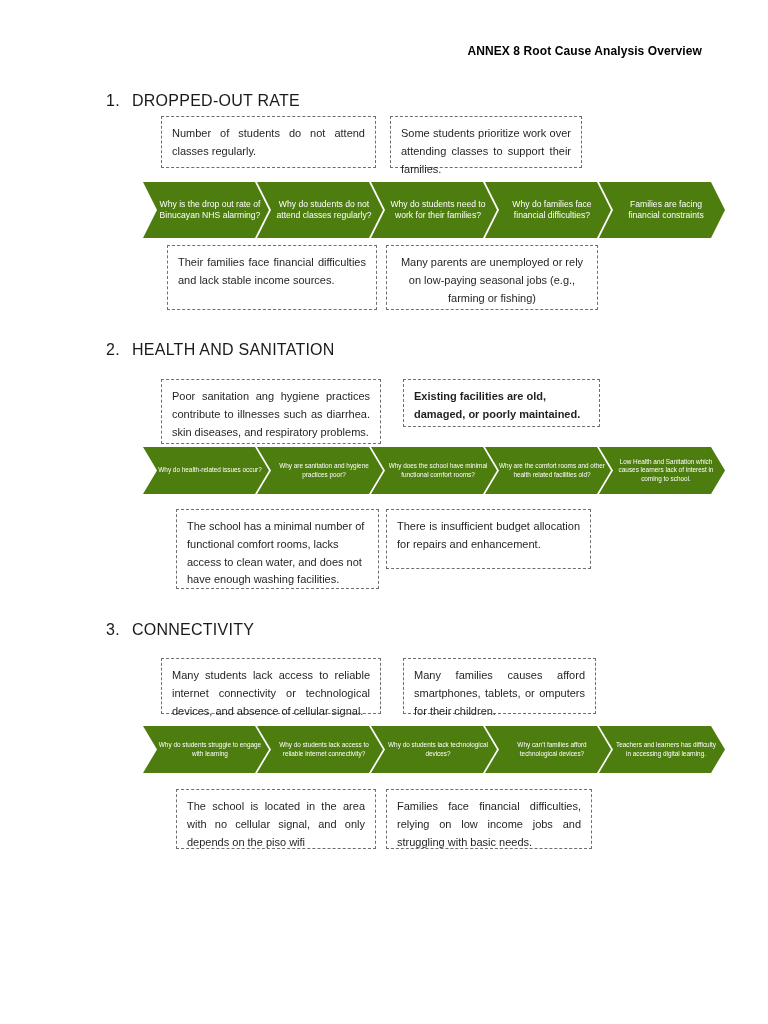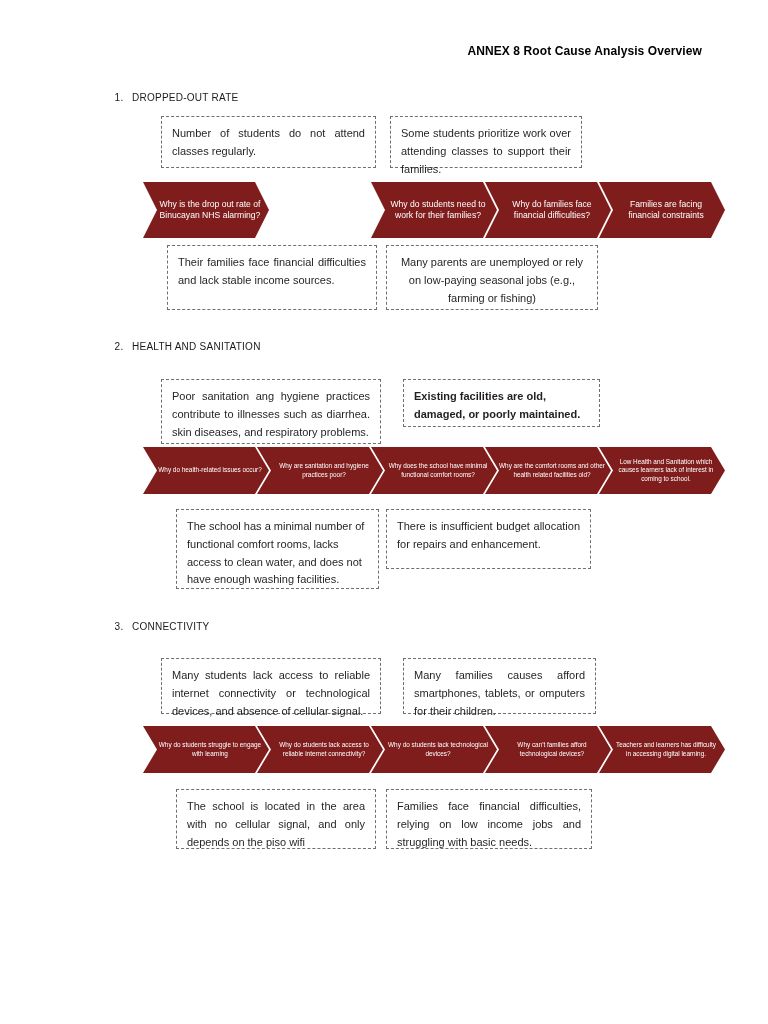--- a/index.html
+++ b/index.html
@@ -35,25 +35,24 @@
     white-space: nowrap;
     margin-left: 29px;
   }
 
   
   .section { position: absolute; left: 0; width: 768px; }
 
   .section-heading {
     position: absolute;
     left: 106px;
-    font-size: 10px;
+    font-size: 16px;
     color: #1a1a1a;
     letter-spacing: 0.25px;
     white-space: nowrap;
-    text-align: center;
   }
   .section-heading .num { display: inline-block; width: 26px; }
 
   
   .stmt {
     position: absolute;
     box-sizing: border-box;
     border: 1.15px dashed #6f6f6f;
     color: #231f20;
     font-size: 11px;
@@ -68,21 +67,21 @@
   
   .chev-row {
     position: absolute;
     display: block;
     height: 56px;
   }
   .chev {
     position: absolute;
     top: 0;
     height: 56px;
-    background: #7f1d1d;
+    background: #4d7c0f;
     display: flex;
     align-items: center;
     justify-content: center;
     box-sizing: border-box;
     color: #ffffff;
     text-align: center;
     line-height: 1.22;
     clip-path: polygon(0% 0%, calc(100% - 14px) 0%, 100% 50%, calc(100% - 14px) 100%, 0% 100%, 14px 50%);
   }
   .chev.first {
@@ -110,20 +109,23 @@
       <span class="num">1.</span><span>DROPPED-OUT RATE</span>
     </div>
 
     <div class="stmt" style="left:161px; top:116px; width:215px; height:52px;">Number of students do not attend classes regularly.</div>
     <div class="stmt" style="left:390px; top:116px; width:192px; height:52px;">Some students prioritize work over attending classes to support their families.</div>
 
     <div class="chev-row" style="left:143px; top:182px; width:552px;">
       <div class="chev first sz-lg" style="left:0px;   width:126px;">
           <span class="lbl">Why is the drop out rate of Binucayan NHS alarming?</span>
         </div>
+      <div class="chev sz-lg" style="left:114px; width:126px;">
+          <span class="lbl">Why do students do not attend classes regularly?</span>
+        </div>
       <div class="chev sz-lg" style="left:228px; width:126px;">
           <span class="lbl">Why do students need to work for their families?</span>
         </div>
       <div class="chev sz-lg" style="left:456px; width:126px;">
           <span class="lbl">Families are facing financial constraints</span>
         </div>
       <div class="chev sz-lg" style="left:342px; width:126px;">
           <span class="lbl">Why do families face financial difficulties?</span>
         </div>
     </div>

